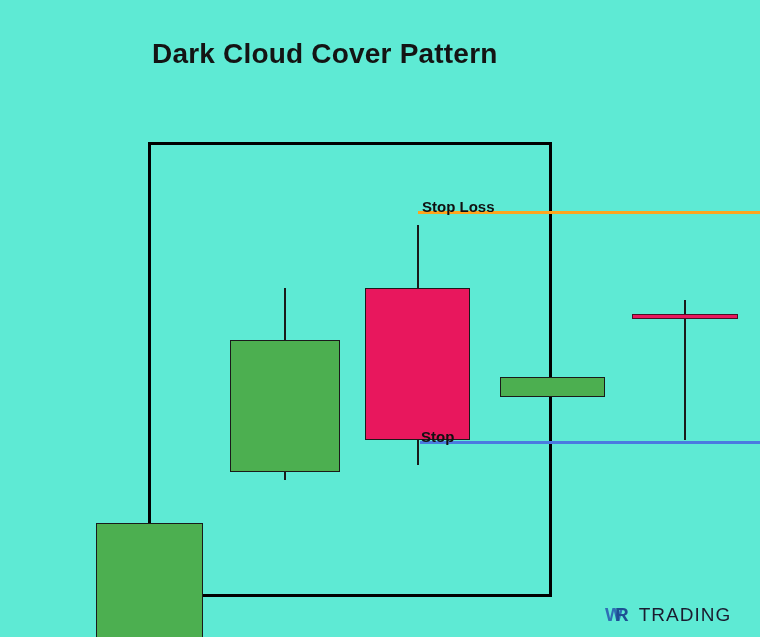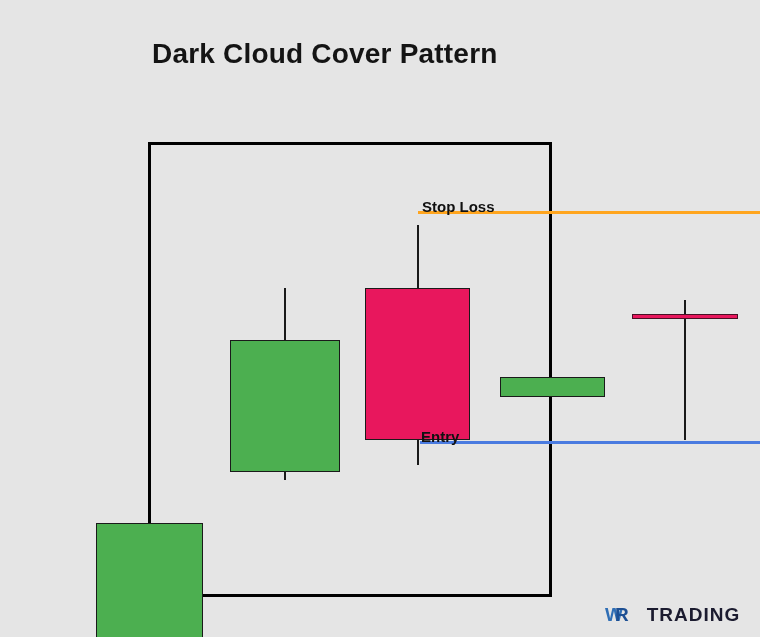--- a/index.html
+++ b/index.html
@@ -1,18 +1,18 @@
 <!DOCTYPE html>
 <html><head>
 <meta charset="utf-8">
 <style>
   html,body{margin:0;padding:0;background:#fff;}
   .canvas{
     position:relative;width:760px;height:637px;overflow:hidden;
-    background:#e5e5e5;font-family:"Liberation Sans",sans-serif;
+    background:#5eead4;font-family:"Liberation Sans",sans-serif;
   }
   .chart-title{
     position:absolute;left:152px;top:38px;margin:0;
     font-size:28px;font-weight:600;color:#141414;letter-spacing:0.2px;
   }
   .pattern-box{
     position:absolute;border:3px solid #000;background:transparent;
     box-sizing:border-box;
   }
   .hline{position:absolute;height:3px;}
@@ -21,21 +21,21 @@
   }
   .label-stop{left:422px;top:186px;}
   .label-entry{left:421px;top:416px;}
   .candle-wick{position:absolute;width:2px;background:#1a1a1a;}
   .candle-body{position:absolute;box-sizing:border-box;}
   .logo{
     position:absolute;left:605px;top:604px;font-size:19px;font-weight:700;
     white-space:nowrap;
   }
   .logo .monogram-r{margin-left:-8px;}
-  .logo .logo-word{margin-left:18px;letter-spacing:1px;font-weight:700;text-align:right;}
+  .logo .logo-word{margin-left:10px;letter-spacing:1px;font-weight:400;text-align:right;}
 </style>
 </head>
 <body>
 
 <div class="canvas">
 
   <h1 class="chart-title">Dark Cloud Cover Pattern</h1>
 
   <div class="pattern-box" style="left: 148px; top: 142px; width: 404px; height: 455px; border-color: rgb(0, 0, 0);"></div>
 
@@ -47,19 +47,19 @@
       <div class="candle-body" style="left: 365px; top: 288px; width: 105px; height: 152px; background: rgb(232, 23, 93); border: 1.5px solid rgb(26, 26, 26);"></div>
       <div class="candle-body" style="left: 500px; top: 377px; width: 105px; height: 20px; background: rgb(76, 175, 80); border: 1.5px solid rgb(26, 26, 26);"></div>
       <div class="candle-wick" style="left: 684px; top: 300px; height: 140px;"></div>
       <div class="candle-body" style="left: 632px; top: 314px; width: 106px; height: 5px; background: rgb(232, 23, 93); border: 1.5px solid rgb(74, 16, 37);"></div>
     </div>
 
   <div class="hline" style="left: 418px; top: 211px; width: 342px; background: rgb(255, 165, 30);"></div>
   <div class="line-label label-stop">Stop Loss</div>
 
   <div class="hline" style="left: 420px; top: 441px; width: 340px; background: rgb(74, 123, 224);"></div>
-  <div class="line-label label-entry">Entry</div>
+  <div class="line-label label-entry">Stop</div>
 
   <div class="logo">
     <span class="monogram-w" style="color: rgb(47, 110, 181);">W</span><span class="monogram-r" style="color: rgb(29, 79, 147);">R</span><span class="logo-word" style="color: rgb(27, 27, 47);">TRADING</span>
   </div>
 
 </div>
 
 </body></html>

